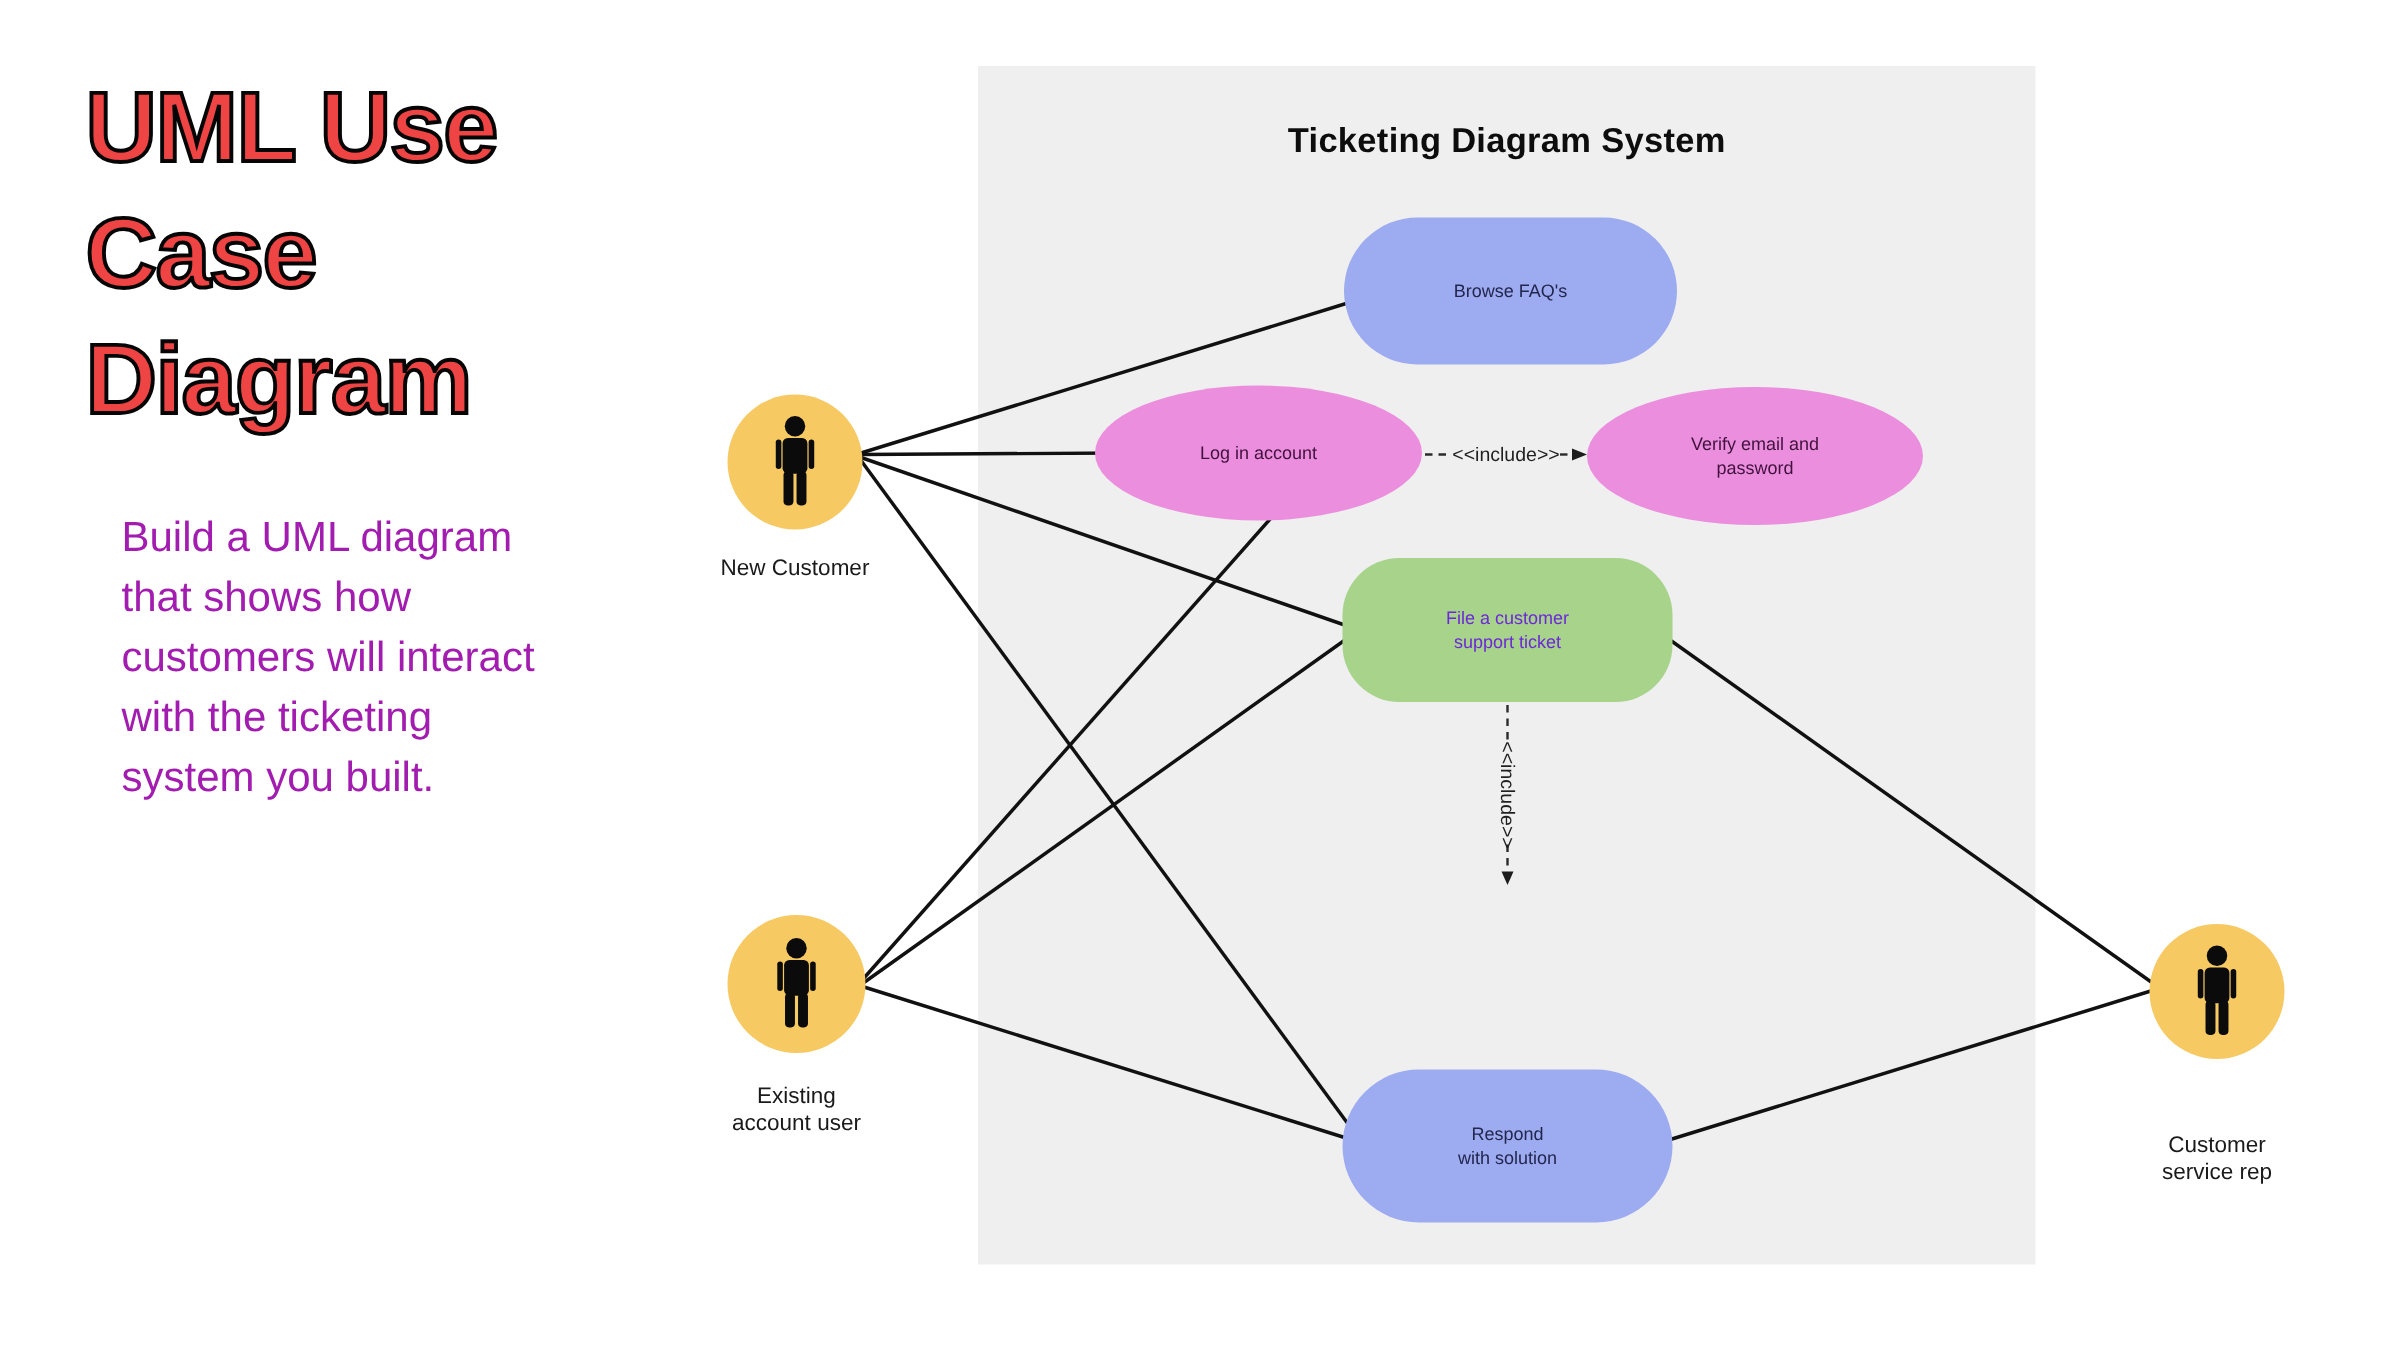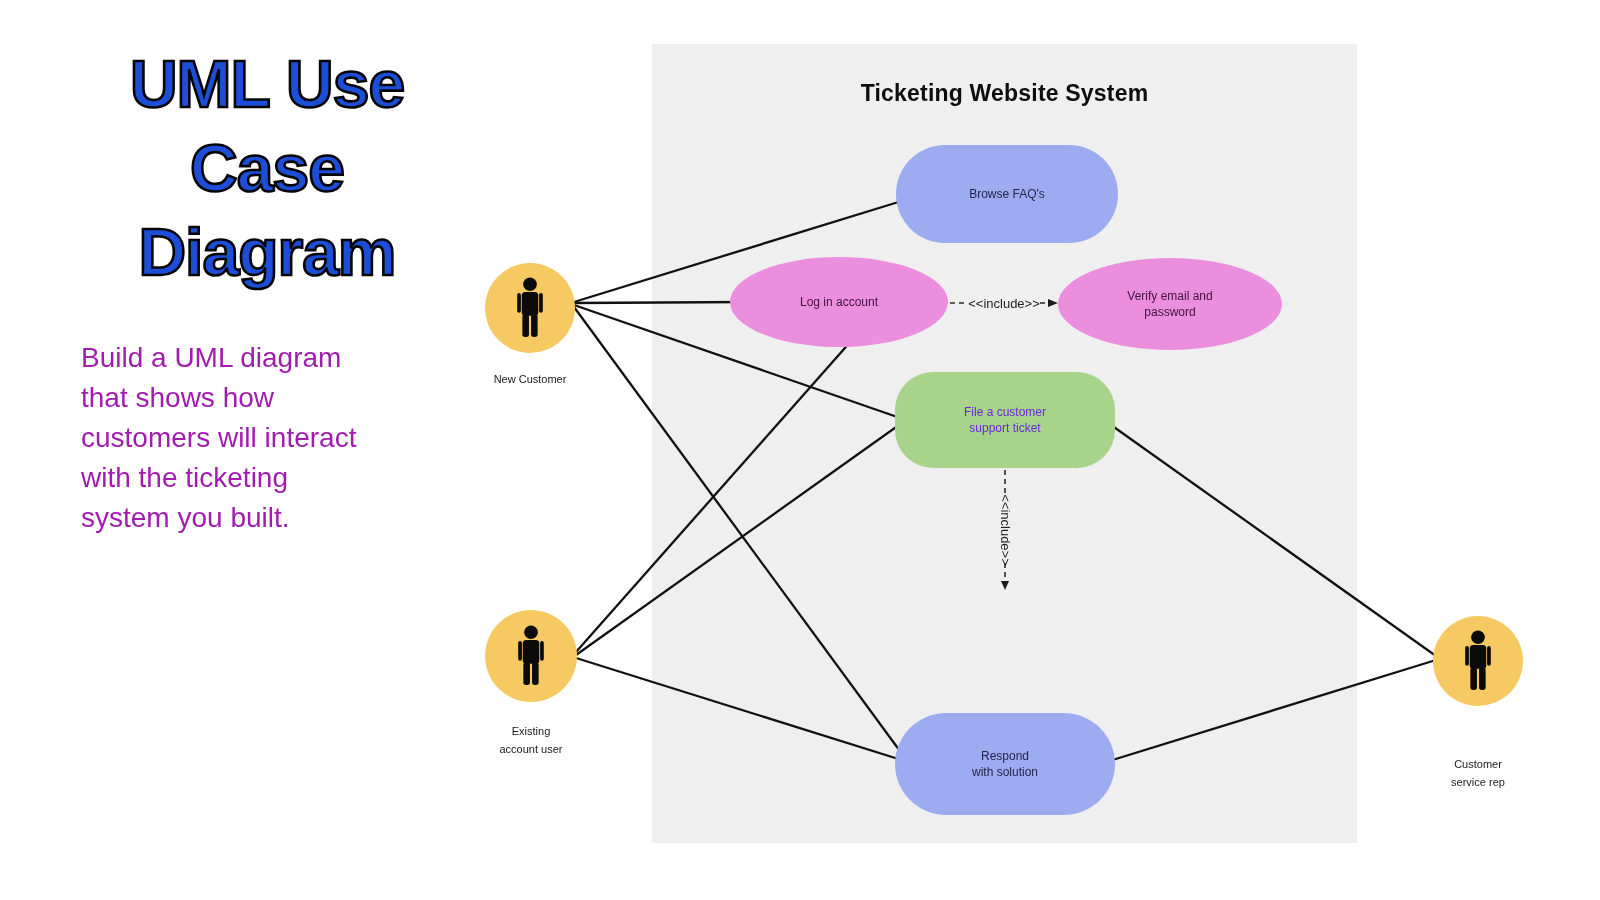--- a/index.html
+++ b/index.html
@@ -4,23 +4,22 @@
 <style>
   html,body{margin:0;padding:0;background:#ffffff;}
   .canvas{
     position:relative;width:1600px;height:900px;background:#ffffff;overflow:hidden;
     font-family:"Liberation Sans","DejaVu Sans",sans-serif;color:#111;
   }
   
   .main-title{
     position:absolute;left:57px;top:42px;width:420px;
     font-size:66px;line-height:84px;font-weight:bold;letter-spacing:-1px;
-    color:#1d4ed8;-webkit-text-stroke:2.6px #050505;
+    color:#ef4444;-webkit-text-stroke:2.6px #050505;
     white-space:pre-line;
-    text-align:center;
   }
   .description{
     position:absolute;left:57px;top:338px;width:360px;
     font-size:28px;line-height:40px;color:#a21caf;white-space:pre-line;margin-left:24px;
   }
   
   .panel{
     position:absolute;left:652px;top:44px;width:705px;height:799px;
     background:#EFEFEF;
   }
@@ -56,21 +55,21 @@
   
   .actor-circle{
     position:absolute;background:#F6C963;border-radius:50%;
     display:flex;align-items:center;justify-content:center;
   }
   .actor-nc {left:485px;top:263px;width:90px;height:90px;}
   .actor-ex {left:485px;top:610px;width:92px;height:92px;}
   .actor-cs {left:1433px;top:616px;width:90px;height:90px;}
   .actor-label{
     position:absolute;width:160px;text-align:center;
-    font-size:11px;line-height:18px;color:#1a1a1a;white-space:pre-line;
+    font-size:15px;line-height:18px;color:#1a1a1a;white-space:pre-line;
   }
   .lbl-nc{left:450px;top:370px;}
   .lbl-ex{left:451px;top:722px;}
   .lbl-cs{left:1398px;top:755px;}
   .person{width:46px;height:62px;}
   .person *{fill:#0b0b0b;}
 </style>
 </head>
 <body>
 
@@ -79,21 +78,21 @@
   <div class="main-title">UML Use
 Case
 Diagram</div>
   <div class="description">Build a UML diagram
 that shows how
 customers will interact
 with the ticketing
 system you built.</div>
 
   <div class="panel"></div>
-  <div class="panel-title">Ticketing Website System</div>
+  <div class="panel-title">Ticketing Diagram System</div>
 
   <svg class="connectors" viewBox="0 0 1600 900">
     <line class="solid-line" x1="574" y1="302" x2="905" y2="200"></line>
     <line class="solid-line" x1="574" y1="303" x2="748" y2="302"></line>
     <line class="solid-line" x1="574" y1="305" x2="906" y2="420"></line>
     <line class="solid-line" x1="574" y1="307" x2="908" y2="762"></line>
     <line class="solid-line" x1="576" y1="652" x2="852" y2="340"></line>
     <line class="solid-line" x1="576" y1="655" x2="906" y2="420"></line>
     <line class="solid-line" x1="576" y1="658" x2="908" y2="762"></line>
     <line class="solid-line" x1="1436" y1="656" x2="1104" y2="420"></line>

